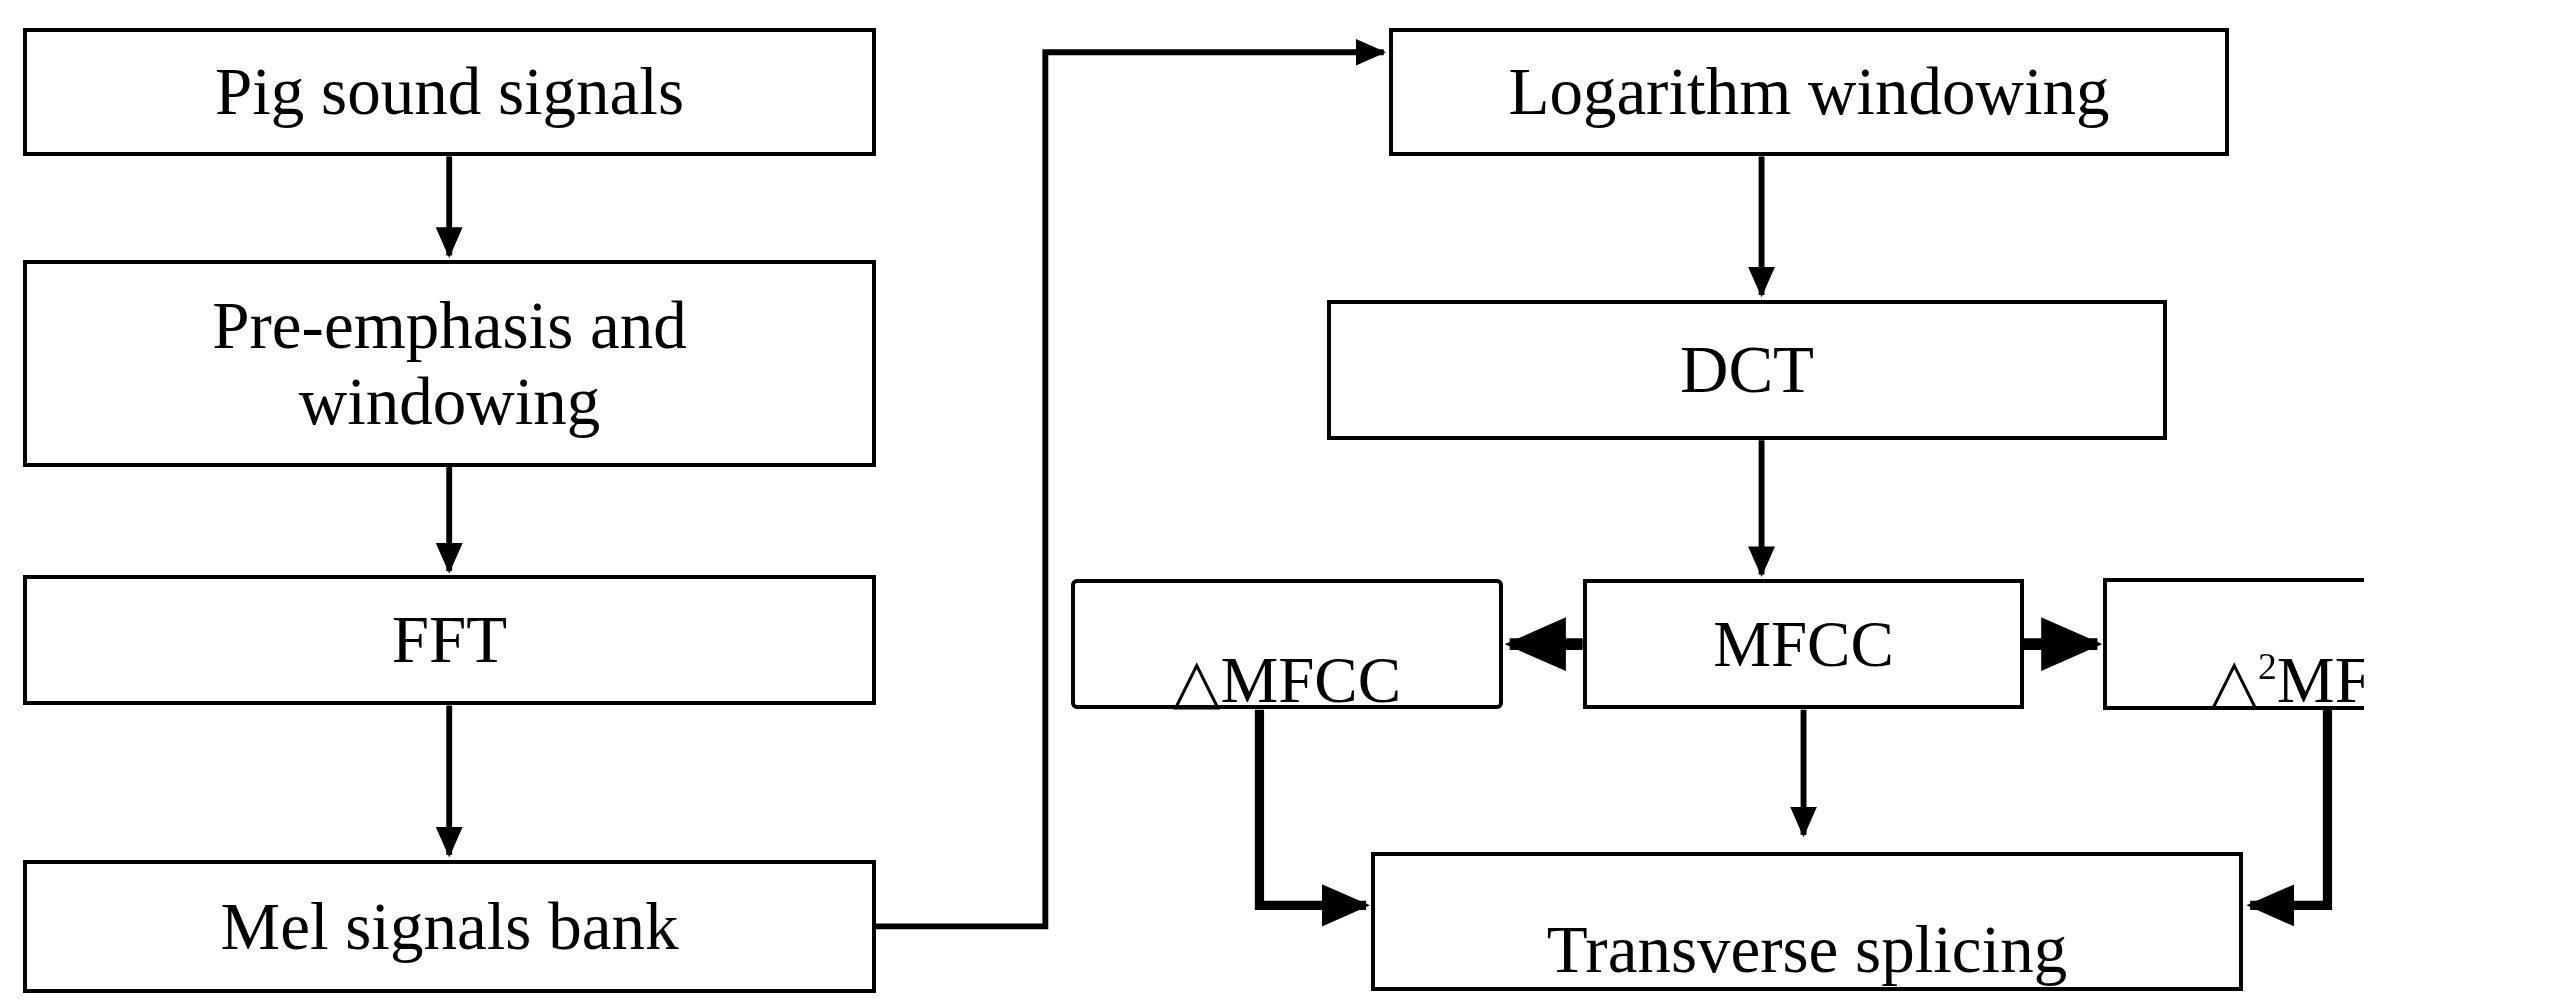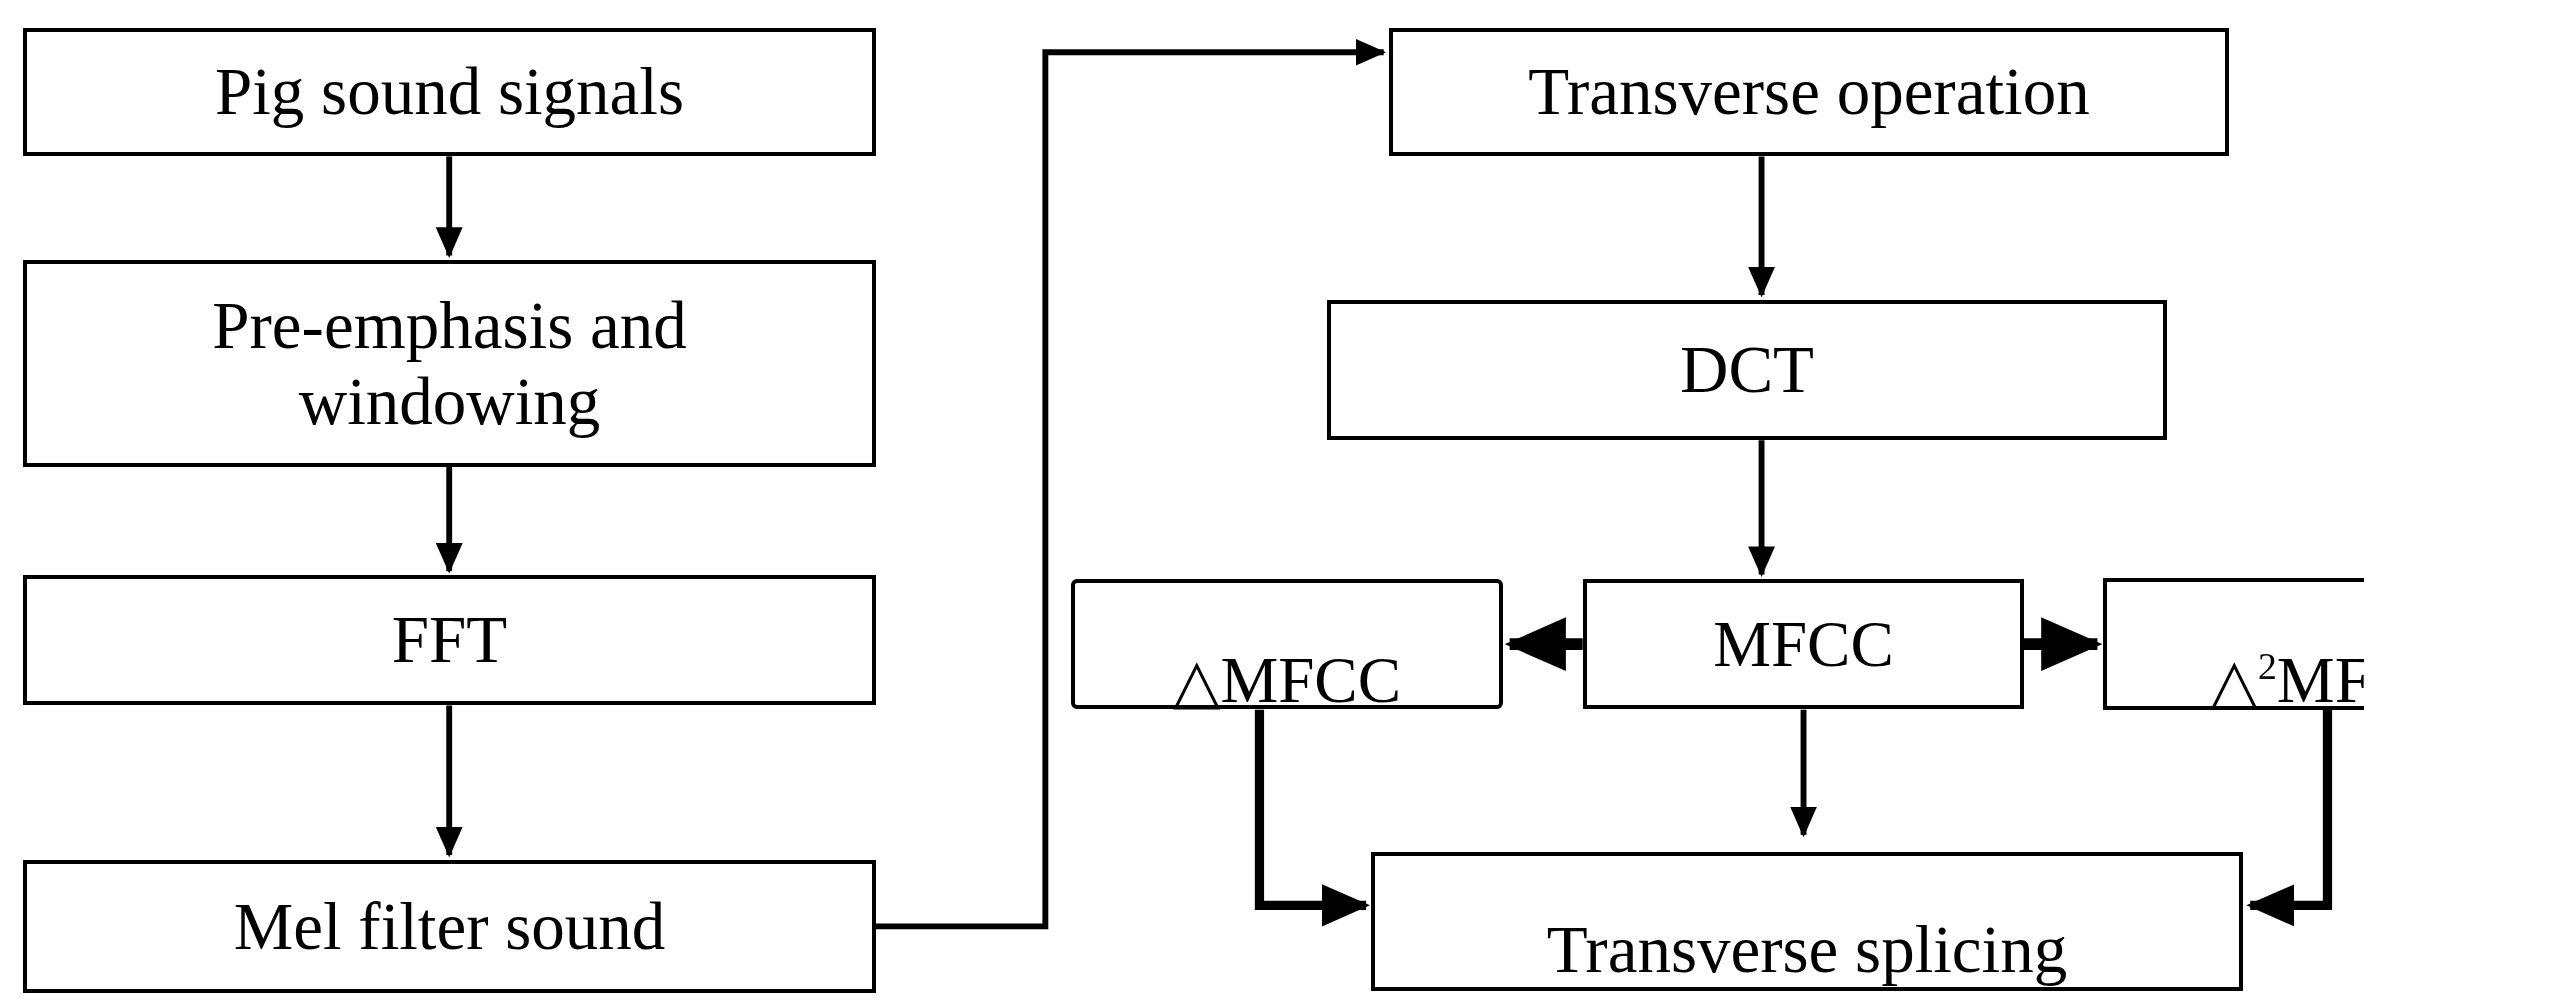--- a/index.html
+++ b/index.html
@@ -92,25 +92,25 @@
   <div class="node fs-big" style="left:23px; top:575px; width:853px; height:130px;">
     <span class="label">FFT</span>
   </div>
 
   <div class="node fs-big" style="left:23px; top:260px; width:853px; height:207px;">
     <span class="label">Pre-emphasis and
 windowing</span>
   </div>
 
   <div class="node fs-big" style="left:23px; top:860px; width:853px; height:133px;">
-    <span class="label">Mel filter sound</span>
+    <span class="label">Mel signals bank</span>
   </div>
 
   <div class="node fs-big" style="left:1389px; top:28px; width:840px; height:128px;">
-    <span class="label">Transverse operation</span>
+    <span class="label">Logarithm windowing</span>
   </div>
 
   <div class="node fs-big" style="left:1327px; top:300px; width:840px; height:140px;">
     <span class="label">DCT</span>
   </div>
 
   <div class="node fs-med" style="left:1071px; top:579px; width:432px; height:130px;border-radius:6px;">
     <span class="label">
       <span class="tri">△</span><span>MFCC</span>
     </span>

